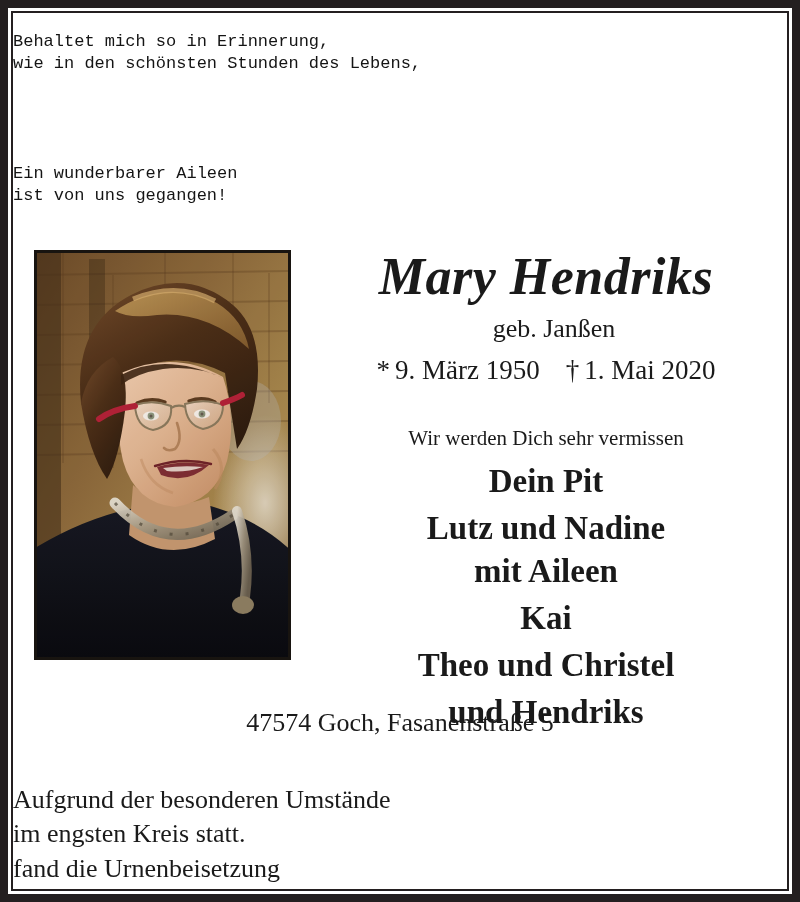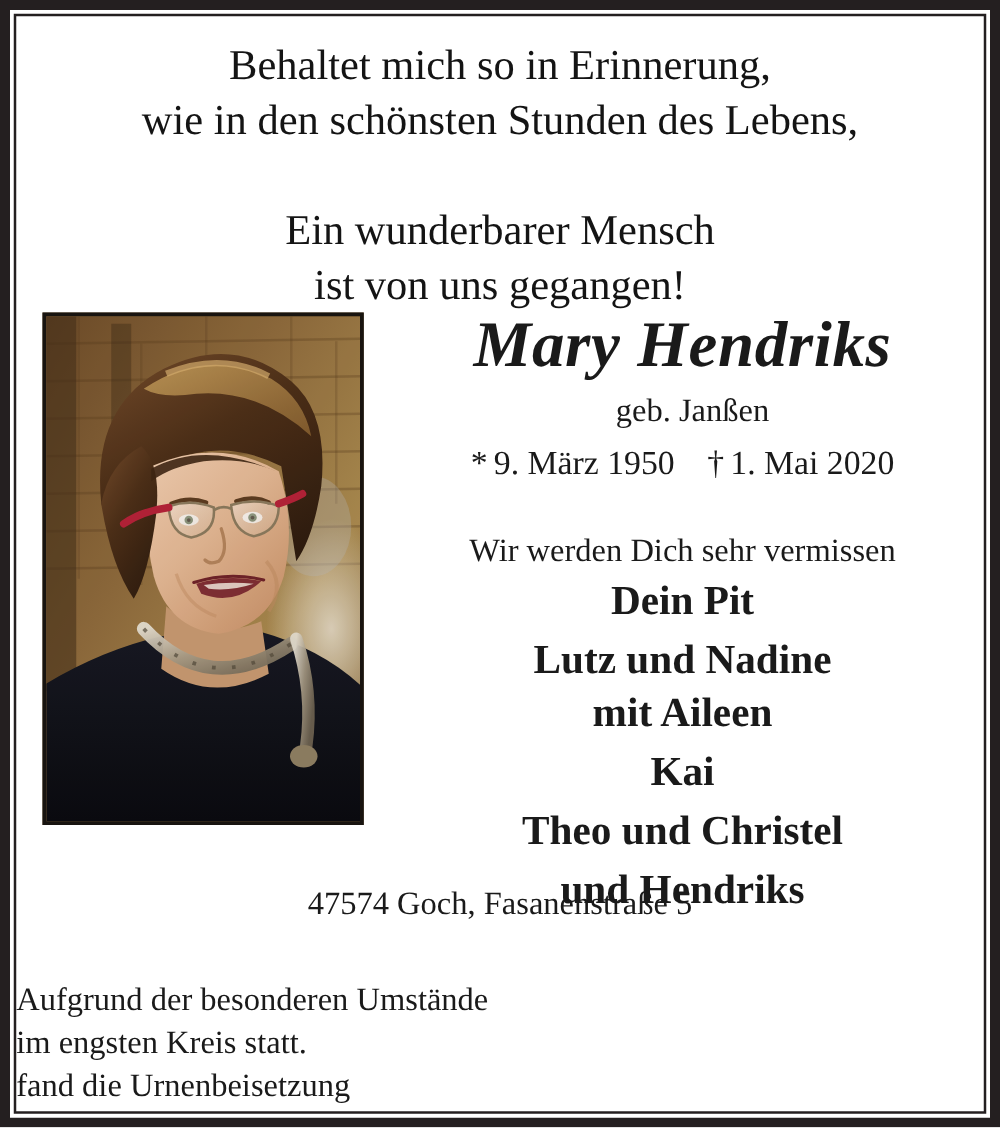--- a/index.html
+++ b/index.html
@@ -46,24 +46,24 @@
   }
 
   .content {
     position: absolute;
     inset: 13px;
     box-sizing: border-box;
   }
 
   
   .verse {
-    text-align: center;
-    font-size: 34px;
+    font-size: 17px;
     line-height: 1.30;
     color: #141414;
+    font-family: Liberation Mono, monospace;
   }
   .verse-top {
     position: absolute;
     left: 0;
     right: 0;
     top: 18px;
   }
   .verse-second {
     position: absolute;
     left: 0;
@@ -124,21 +124,21 @@
     white-space: nowrap;
   }
   .dates-row .date-birth { margin-right: 26px; }
   .dates-row .sym { margin-right: 5px; }
 
   .farewell-line {
     position: absolute;
     left: 0;
     right: 0;
     top: 415px;
-    font-size: 26px;
+    font-size: 21px;
     line-height: 1;
     white-space: nowrap;
   }
   .mourners {
     position: absolute;
     left: 0;
     right: 0;
     top: 452px;
   }
   .mourner {
@@ -182,21 +182,21 @@
   <div class="frame-inner"></div>
 
   <div class="content">
 
     <div class="verse verse-top">
       <div>Behaltet mich so in Erinnerung,</div>
       <div>wie in den schönsten Stunden des Lebens,</div>
     </div>
 
     <div class="verse verse-second">
-      <div>Ein wunderbarer Mensch</div>
+      <div>Ein wunderbarer Aileen</div>
       <div>ist von uns gegangen!</div>
     </div>
 
     <div class="photo-wrap">
       <svg class="photo-svg" viewBox="0 0 251 404" preserveAspectRatio="xMidYMid slice">
         <defs>
           <linearGradient id="brickBg" x1="0" y1="0" x2="1" y2="1">
             <stop offset="0%" stop-color="#6b4a28"></stop>
             <stop offset="38%" stop-color="#8d6a3c"></stop>
             <stop offset="70%" stop-color="#a98a4f"></stop>

